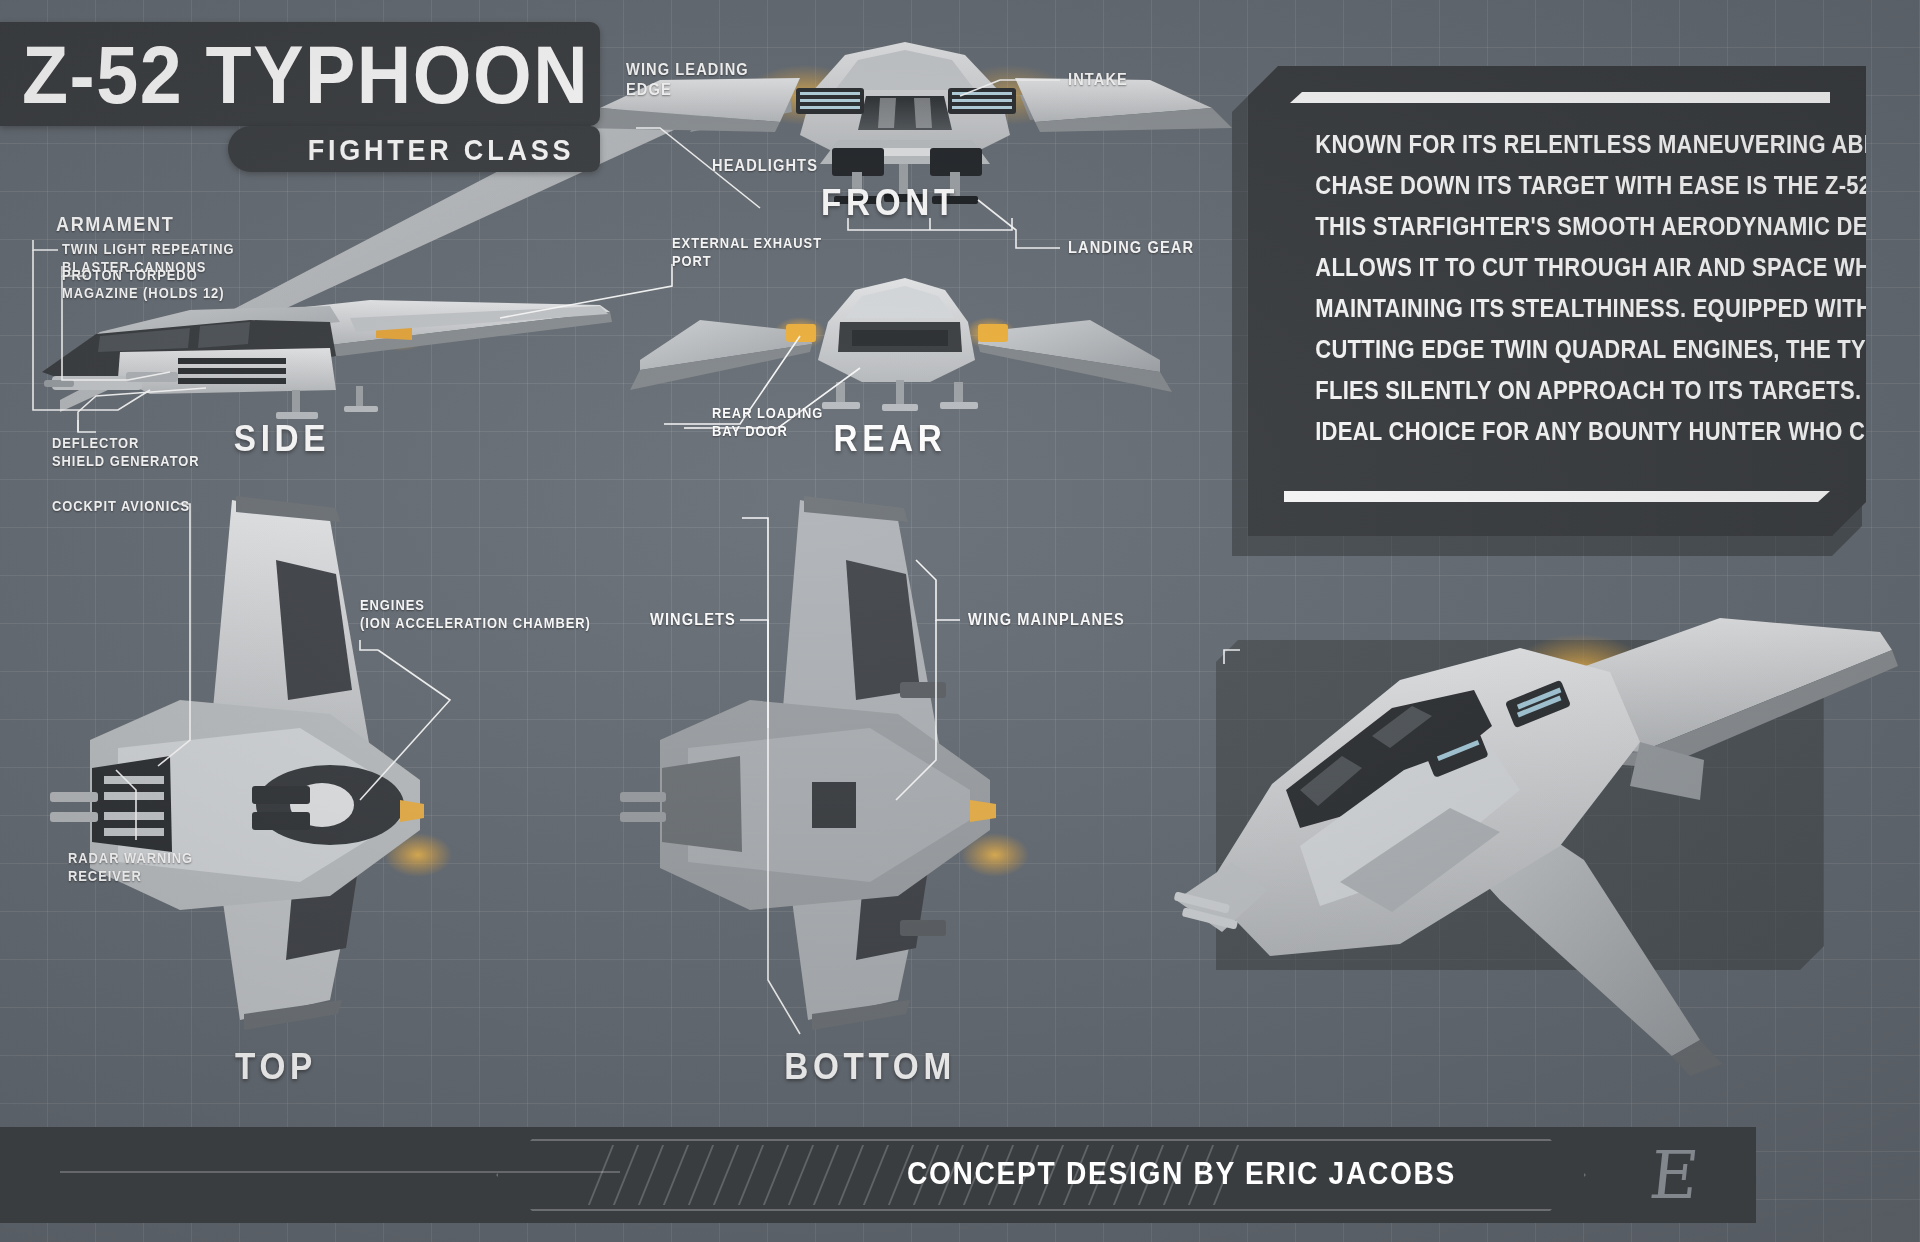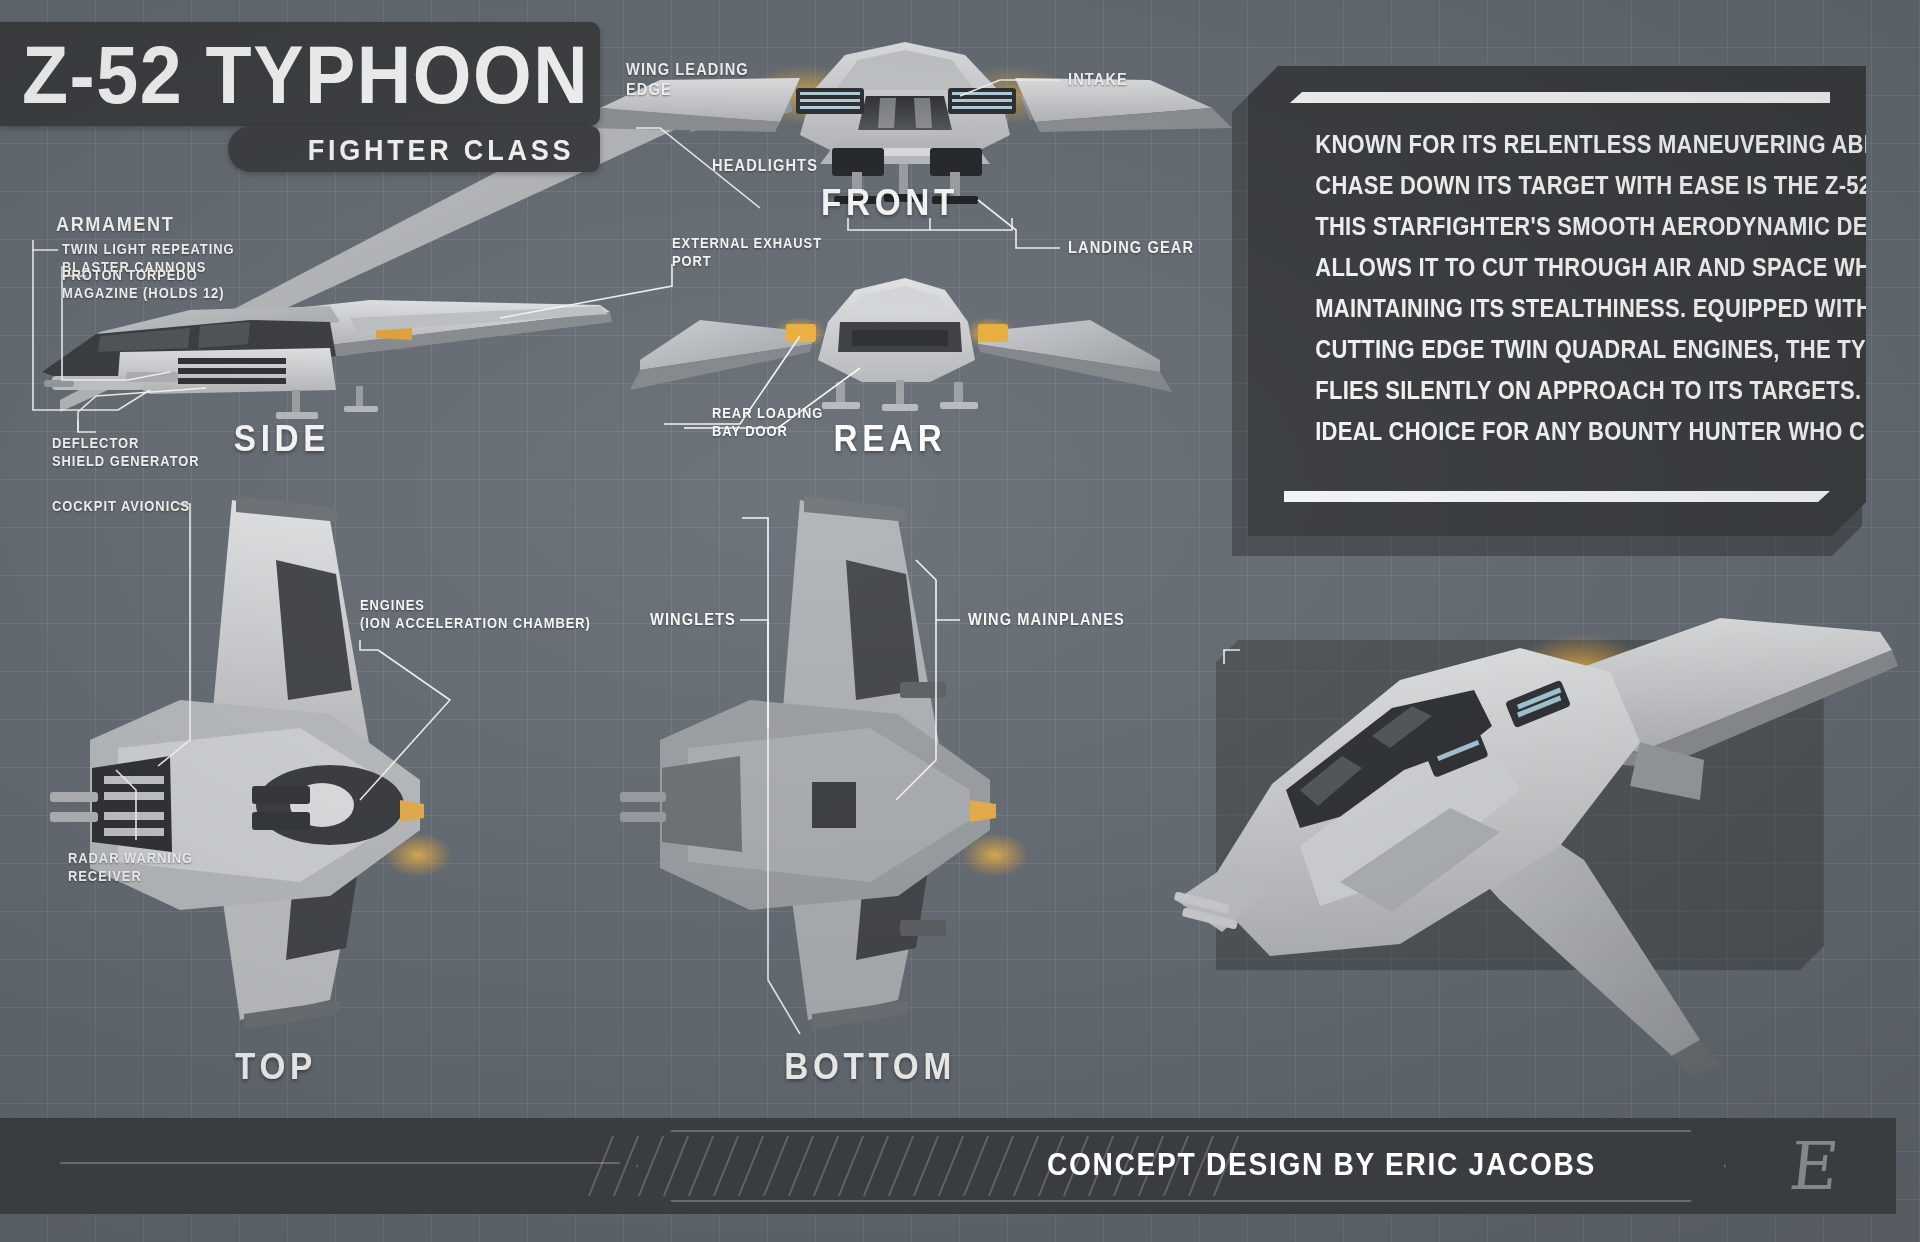--- a/index.html
+++ b/index.html
@@ -96,21 +96,21 @@
 
   
   #hero-plate{
     position:absolute; left:1216px; top:640px; width:608px; height:330px;
     background:rgba(52,55,58,.45);
     clip-path:polygon(0 22px, 22px 0, 100% 0, 100% calc(100% - 24px), calc(100% - 24px) 100%, 0 100%);
   }
 
   
   #footer{
-    position:absolute; left:0; bottom:28px; width:1896px; height:96px;
+    position:absolute; left:0; bottom:19px; width:1756px; height:96px;
     background:#3a3d40;
   }
   #footer-line-l{
     position:absolute; left:60px; top:44px; width:560px; height:2px;
     background:rgba(255,255,255,.22);
   }
   #footer-chevrons{
     position:absolute; left:600px; top:18px; width:640px; height:60px;
   }
   .chev{ position:absolute; width:2px; height:60px; background:rgba(255,255,255,.20); transform:skewX(-22deg); }

